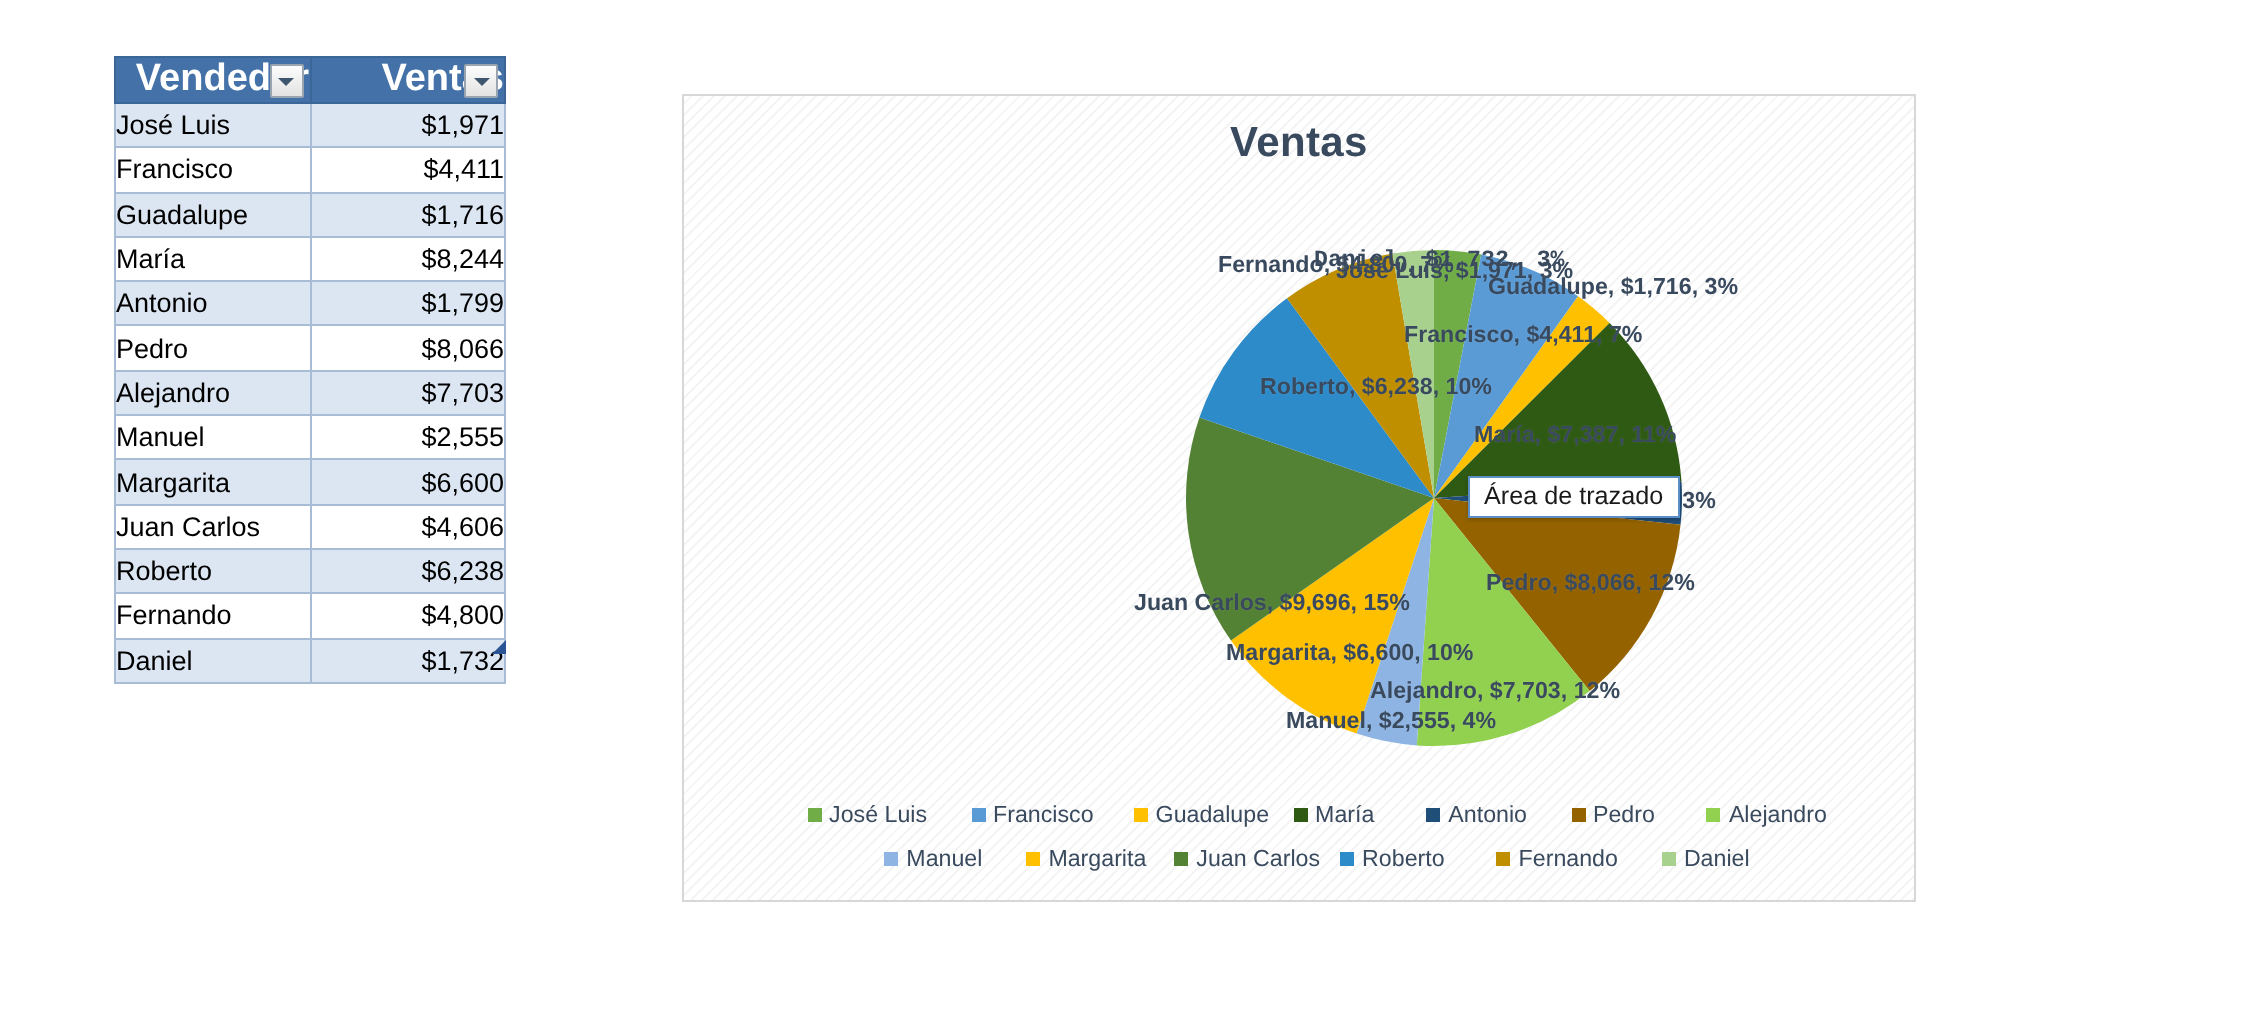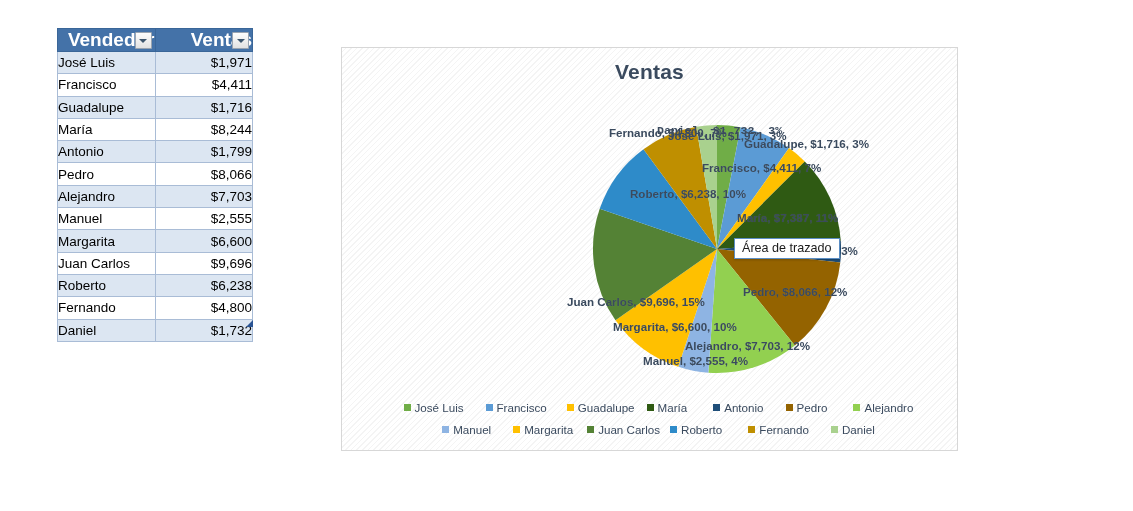--- a/index.html
+++ b/index.html
@@ -167,21 +167,21 @@
       <tr class="data-row plain">
         <td class="name">Manuel</td>
         <td class="val">$2,555</td>
       </tr>
       <tr class="data-row banded">
         <td class="name">Margarita</td>
         <td class="val">$6,600</td>
       </tr>
       <tr class="data-row plain">
         <td class="name">Juan Carlos</td>
-        <td class="val">$9,696</td>
+        <td class="val">$4,606</td>
       </tr>
       <tr class="data-row banded">
         <td class="name">Roberto</td>
         <td class="val">$6,238</td>
       </tr>
       <tr class="data-row plain">
         <td class="name">Fernando</td>
         <td class="val">$4,800</td>
       </tr>
       <tr class="data-row banded">

